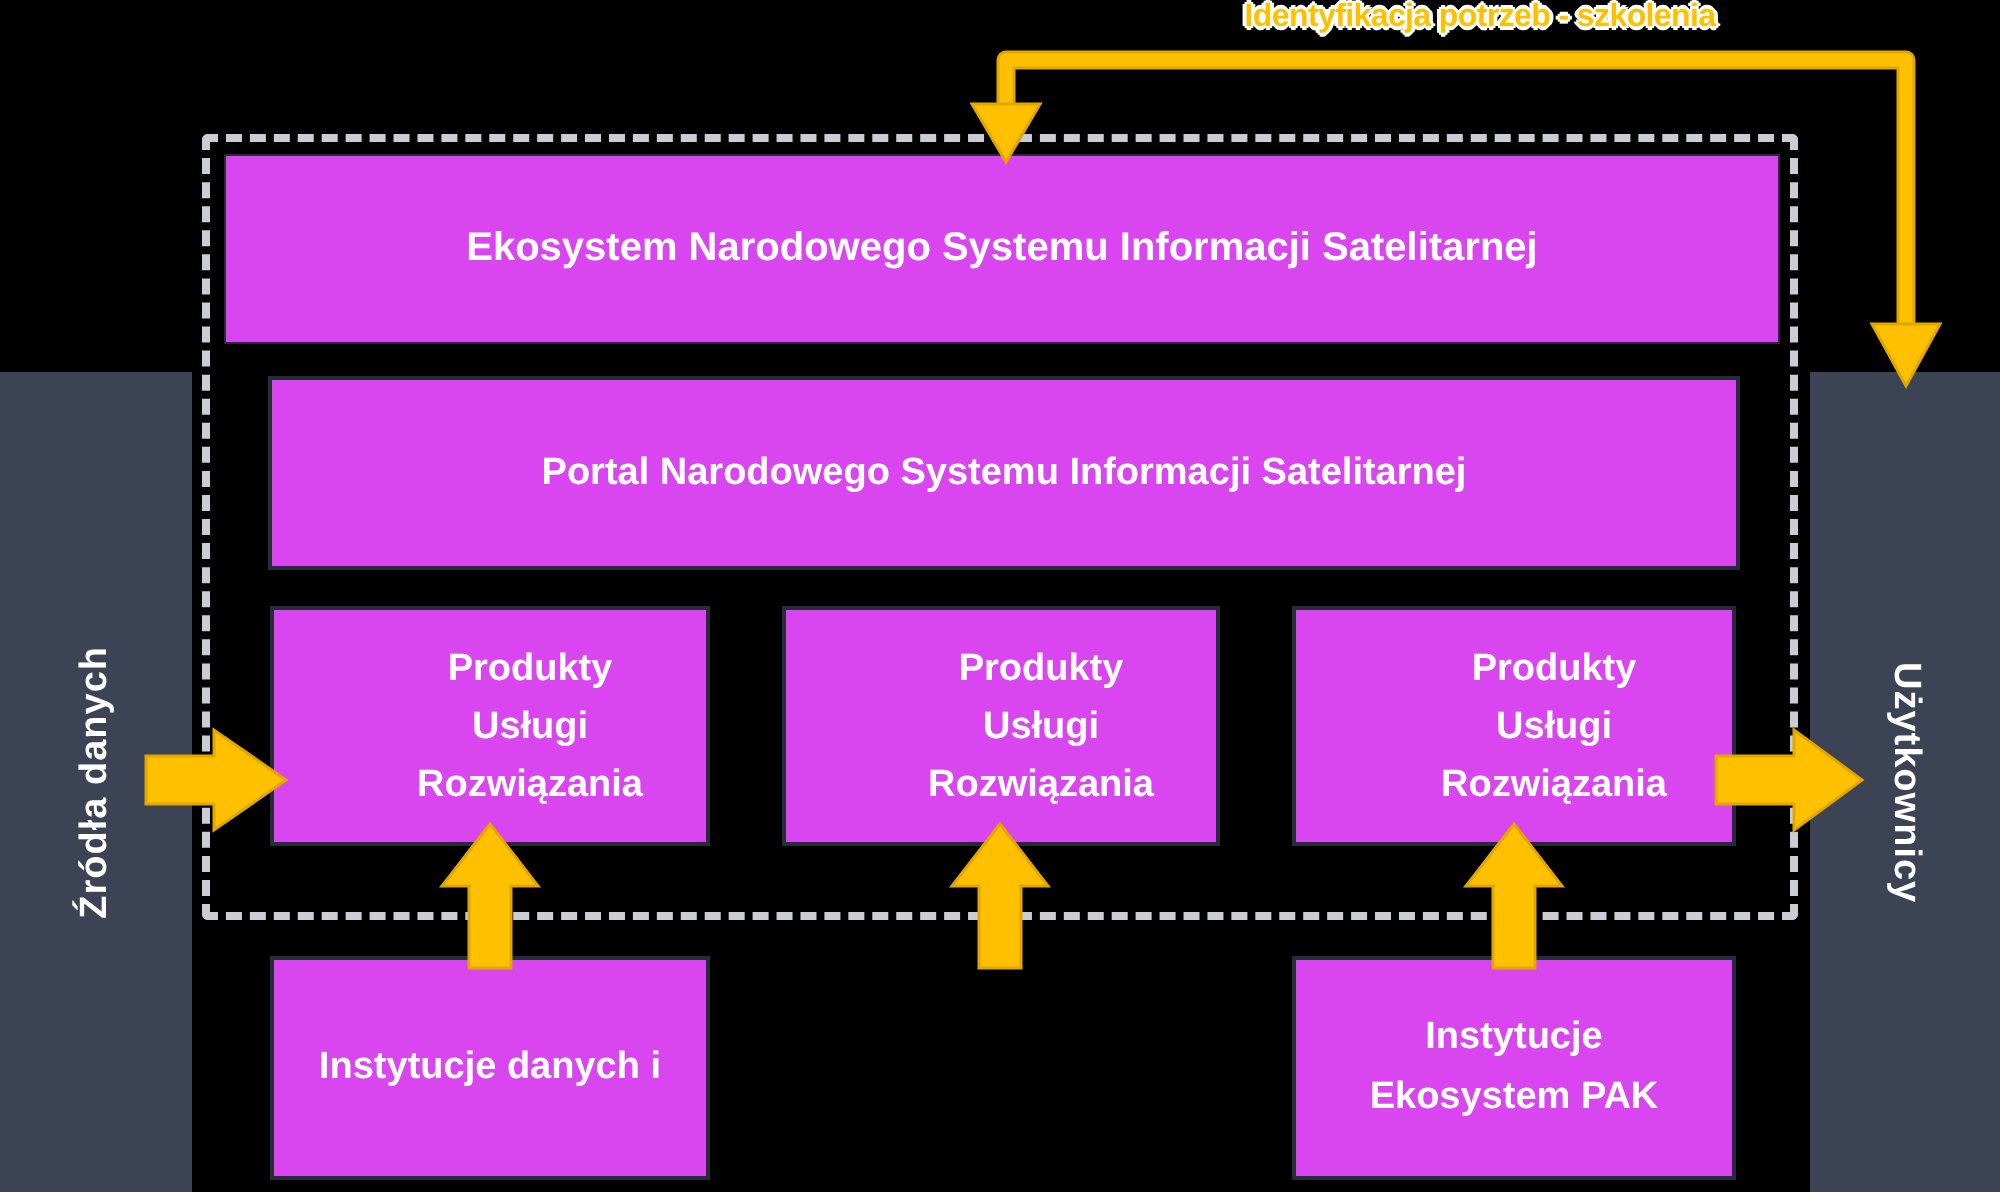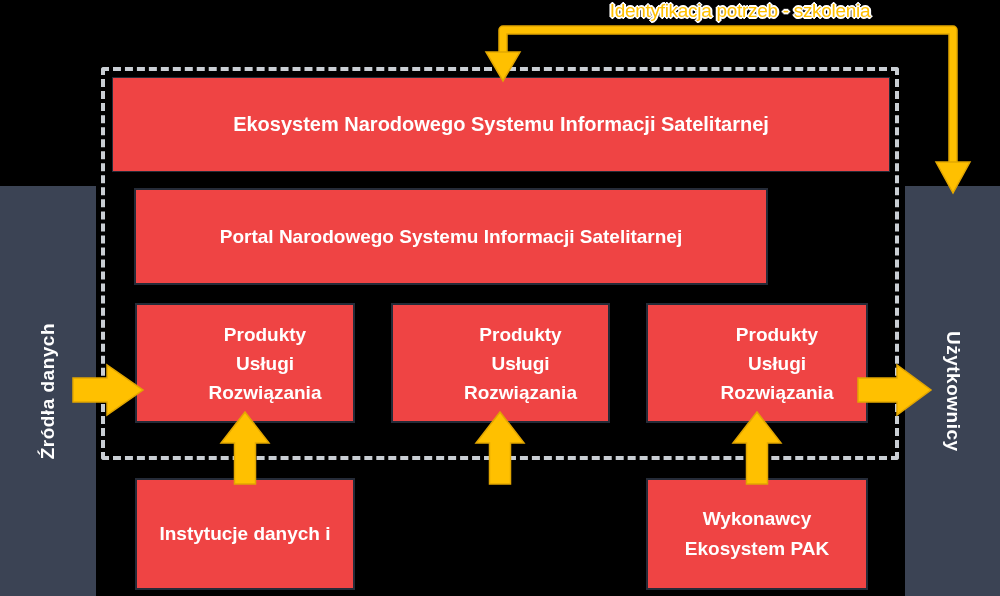--- a/index.html
+++ b/index.html
@@ -19,36 +19,36 @@
     writing-mode:vertical-rl;white-space:nowrap;
   }
   .sidebar-left .vtext{transform:rotate(180deg);}
   
   .dashed-frame{
     position:absolute;left:101px;top:67px;width:798px;height:393px;
     border:4px dashed #C9CED4;box-sizing:border-box;border-radius:3px;
   }
   
   .box{
-    position:absolute;background:#ef4444;border:2px solid #252B38;
+    position:absolute;background:#d946ef;border:2px solid #252B38;
     box-sizing:border-box;color:#fff;font-weight:bold;text-align:center;
     display:flex;flex-direction:column;align-items:center;justify-content:center;
   }
   .box-ekosystem{left:112px;top:77px;width:778px;height:95px;font-size:20px;border-width:1px;}
-  .box-portal{left:134px;top:188px;width:634px;height:97px;font-size:19px;}
+  .box-portal{left:134px;top:188px;width:736px;height:97px;font-size:19px;}
   .box-products{top:303px;height:120px;font-size:19px;line-height:29px;padding-left:40px;}
   .box-bottom{top:478px;height:112px;font-size:19px;line-height:30px;}
   .col1{left:135px;width:220px;}
   .col2{left:391px;width:219px;}
   .col3{left:646px;width:222px;}
   .box .line{display:block;}
   
   .top-label{
     position:absolute;left:552px;top:0;width:376px;text-align:center;
-    font-size:19px;font-weight:normal;letter-spacing:-.3px;color:#FFC000;white-space:nowrap;
+    font-size:16px;font-weight:bold;letter-spacing:-.3px;color:#FFC000;white-space:nowrap;
     text-shadow:-2px 0 0 #fff,2px 0 0 #fff,0 -2px 0 #fff,0 2px 0 #fff,
                 -1px -1px 0 #fff,1px -1px 0 #fff,-1px 1px 0 #fff,1px 1px 0 #fff;
   }
   
   .arrows{position:absolute;left:0;top:0;width:1000px;height:596px;pointer-events:none;}
 </style>
 </head>
 <body>
 
 <div class="canvas">
@@ -83,21 +83,21 @@
   <div class="box box-products col3">
     <span class="line">Produkty</span>
     <span class="line">Usługi</span>
     <span class="line">Rozwiązania</span>
   </div>
 
   <div class="box box-bottom col1">
     <span class="line">Instytucje danych i</span>
   </div>
   <div class="box box-bottom col3">
-    <span class="line">Wykonawcy</span>
+    <span class="line">Instytucje</span>
     <span class="line">Ekosystem PAK</span>
   </div>
 
   <svg class="arrows" viewBox="0 0 1000 596" xmlns="http://www.w3.org/2000/svg">
 
     <path d="M503 54 L503 30 L953 30 L953 163" fill="none" stroke="#E2A600" stroke-width="9.5" stroke-linejoin="round"></path>
     <path d="M503 54 L503 30 L953 30 L953 163" fill="none" stroke="#FFC000" stroke-width="6.5" stroke-linejoin="round"></path>
     <polygon points="486,52 520,52 503,81" fill="#FFC000" stroke="#E2A600" stroke-width="1.5"></polygon>
     <polygon points="936,162 970,162 953,193" fill="#FFC000" stroke="#E2A600" stroke-width="1.5"></polygon>
 

